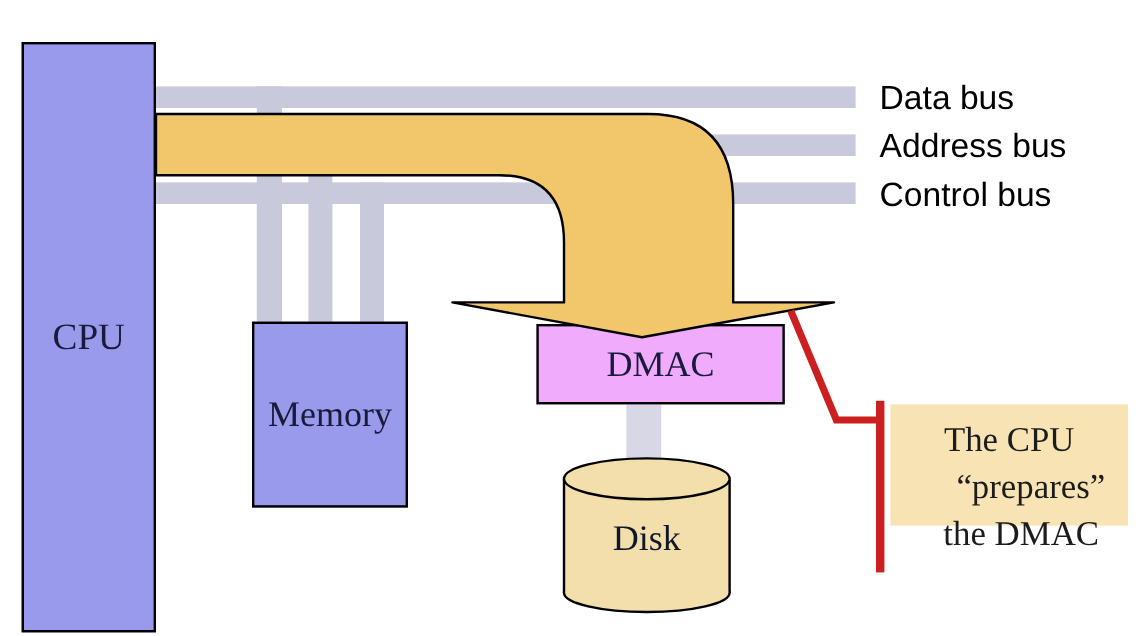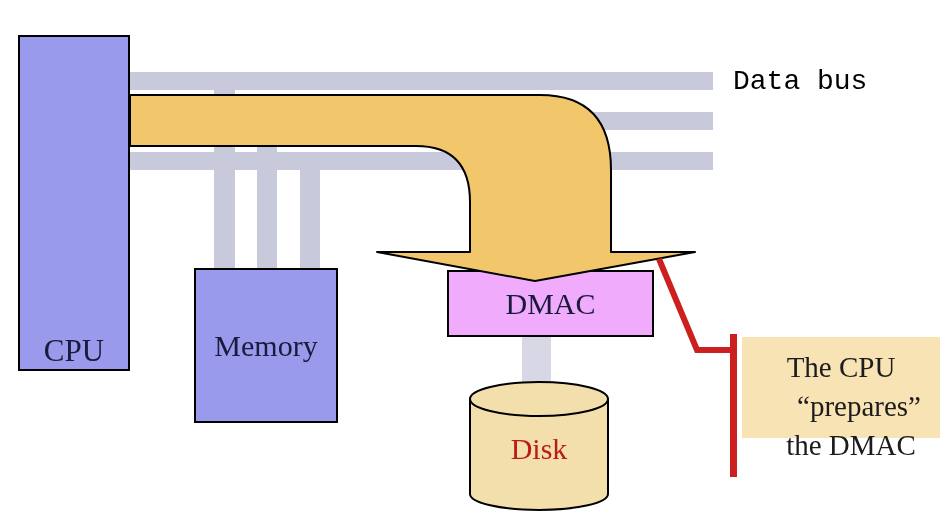--- a/index.html
+++ b/index.html
@@ -35,54 +35,54 @@
     box-sizing: border-box;
     display: flex;
     align-items: center;
     justify-content: center;
     z-index: 2;
   }
   .chip-label {
     color: #1a1a3c;
     font-family: "Liberation Serif", serif;
   }
-  .cpu-box    { left: 18px;  top: 35px;  width: 112px; height: 336px; align-items: flex-end; }
+  .cpu-box    { left: 18px;  top: 35px;  width: 112px; height: 492px; }
   .cpu-box .chip-label { font-size: 31px; }
-  .memory-box { left: 194px; top: 268px; width: 144px; height: 155px; }
+  .memory-box { left: 210px; top: 268px; width: 130px; height: 155px; }
   .memory-box .chip-label { font-size: 30px; }
   .dmac-box   { left: 430px; top: 270px; width: 207px; height: 67px; }
   .dmac-box .chip-label { font-size: 30px; }
   
   .overlay {
     position: absolute;
     left: 0; top: 0;
     z-index: 3;
     pointer-events: none;
   }
   
   .bus-label {
     position: absolute;
     left: 733px;
     width: 215px;
     font-size: 28px;
     line-height: 31px;
     color: #000000;
-    font-family: Liberation Mono, monospace;
+    font-family: Liberation Sans, sans-serif;
     z-index: 4;
   }
   .bus-label-1 { top: 66px; }
   .bus-label-2 { top: 106px; }
   .bus-label-3 { top: 147px; }
   .disk-label {
     position: absolute;
     left: 470px; top: 432px;
     width: 138px;
     text-align: center;
     font-size: 30px;
-    color: #b91c1c;
+    color: #0f172a;
     z-index: 4;
     font-family: "Liberation Serif", serif;
   }
   
   .callout {
     position: absolute;
     left: 742px; top: 337px;
     width: 198px; height: 101px;
     background: #f8e3b4;
     box-sizing: border-box;
@@ -136,20 +136,22 @@
 
     <g>
       <polyline points="659,259 697,350 734,350" fill="none" stroke-width="6" stroke="#cc2020"></polyline>
       <rect x="730" y="334" width="7" height="143" fill="#cc2020"></rect>
     </g>
   </svg>
 
   <div class="disk-label">Disk</div>
 
   <div class="bus-label bus-label-1" style="color: rgb(0, 0, 0);">Data bus</div>
+  <div class="bus-label bus-label-2" style="color: rgb(0, 0, 0);">Address bus</div>
+  <div class="bus-label bus-label-3" style="color: rgb(0, 0, 0);">Control bus</div>
 
   <div class="callout" style="background: rgb(248, 227, 180);">
     <div class="callout-line" style="color: rgb(28, 28, 28);">The CPU</div>
     <div class="callout-line" style="color: rgb(28, 28, 28); padding-left: 36px;">“prepares”</div>
     <div class="callout-line" style="color: rgb(28, 28, 28); margin-left: 20px;">the DMAC</div>
   </div>
 
 </div>
 
 </body></html>

